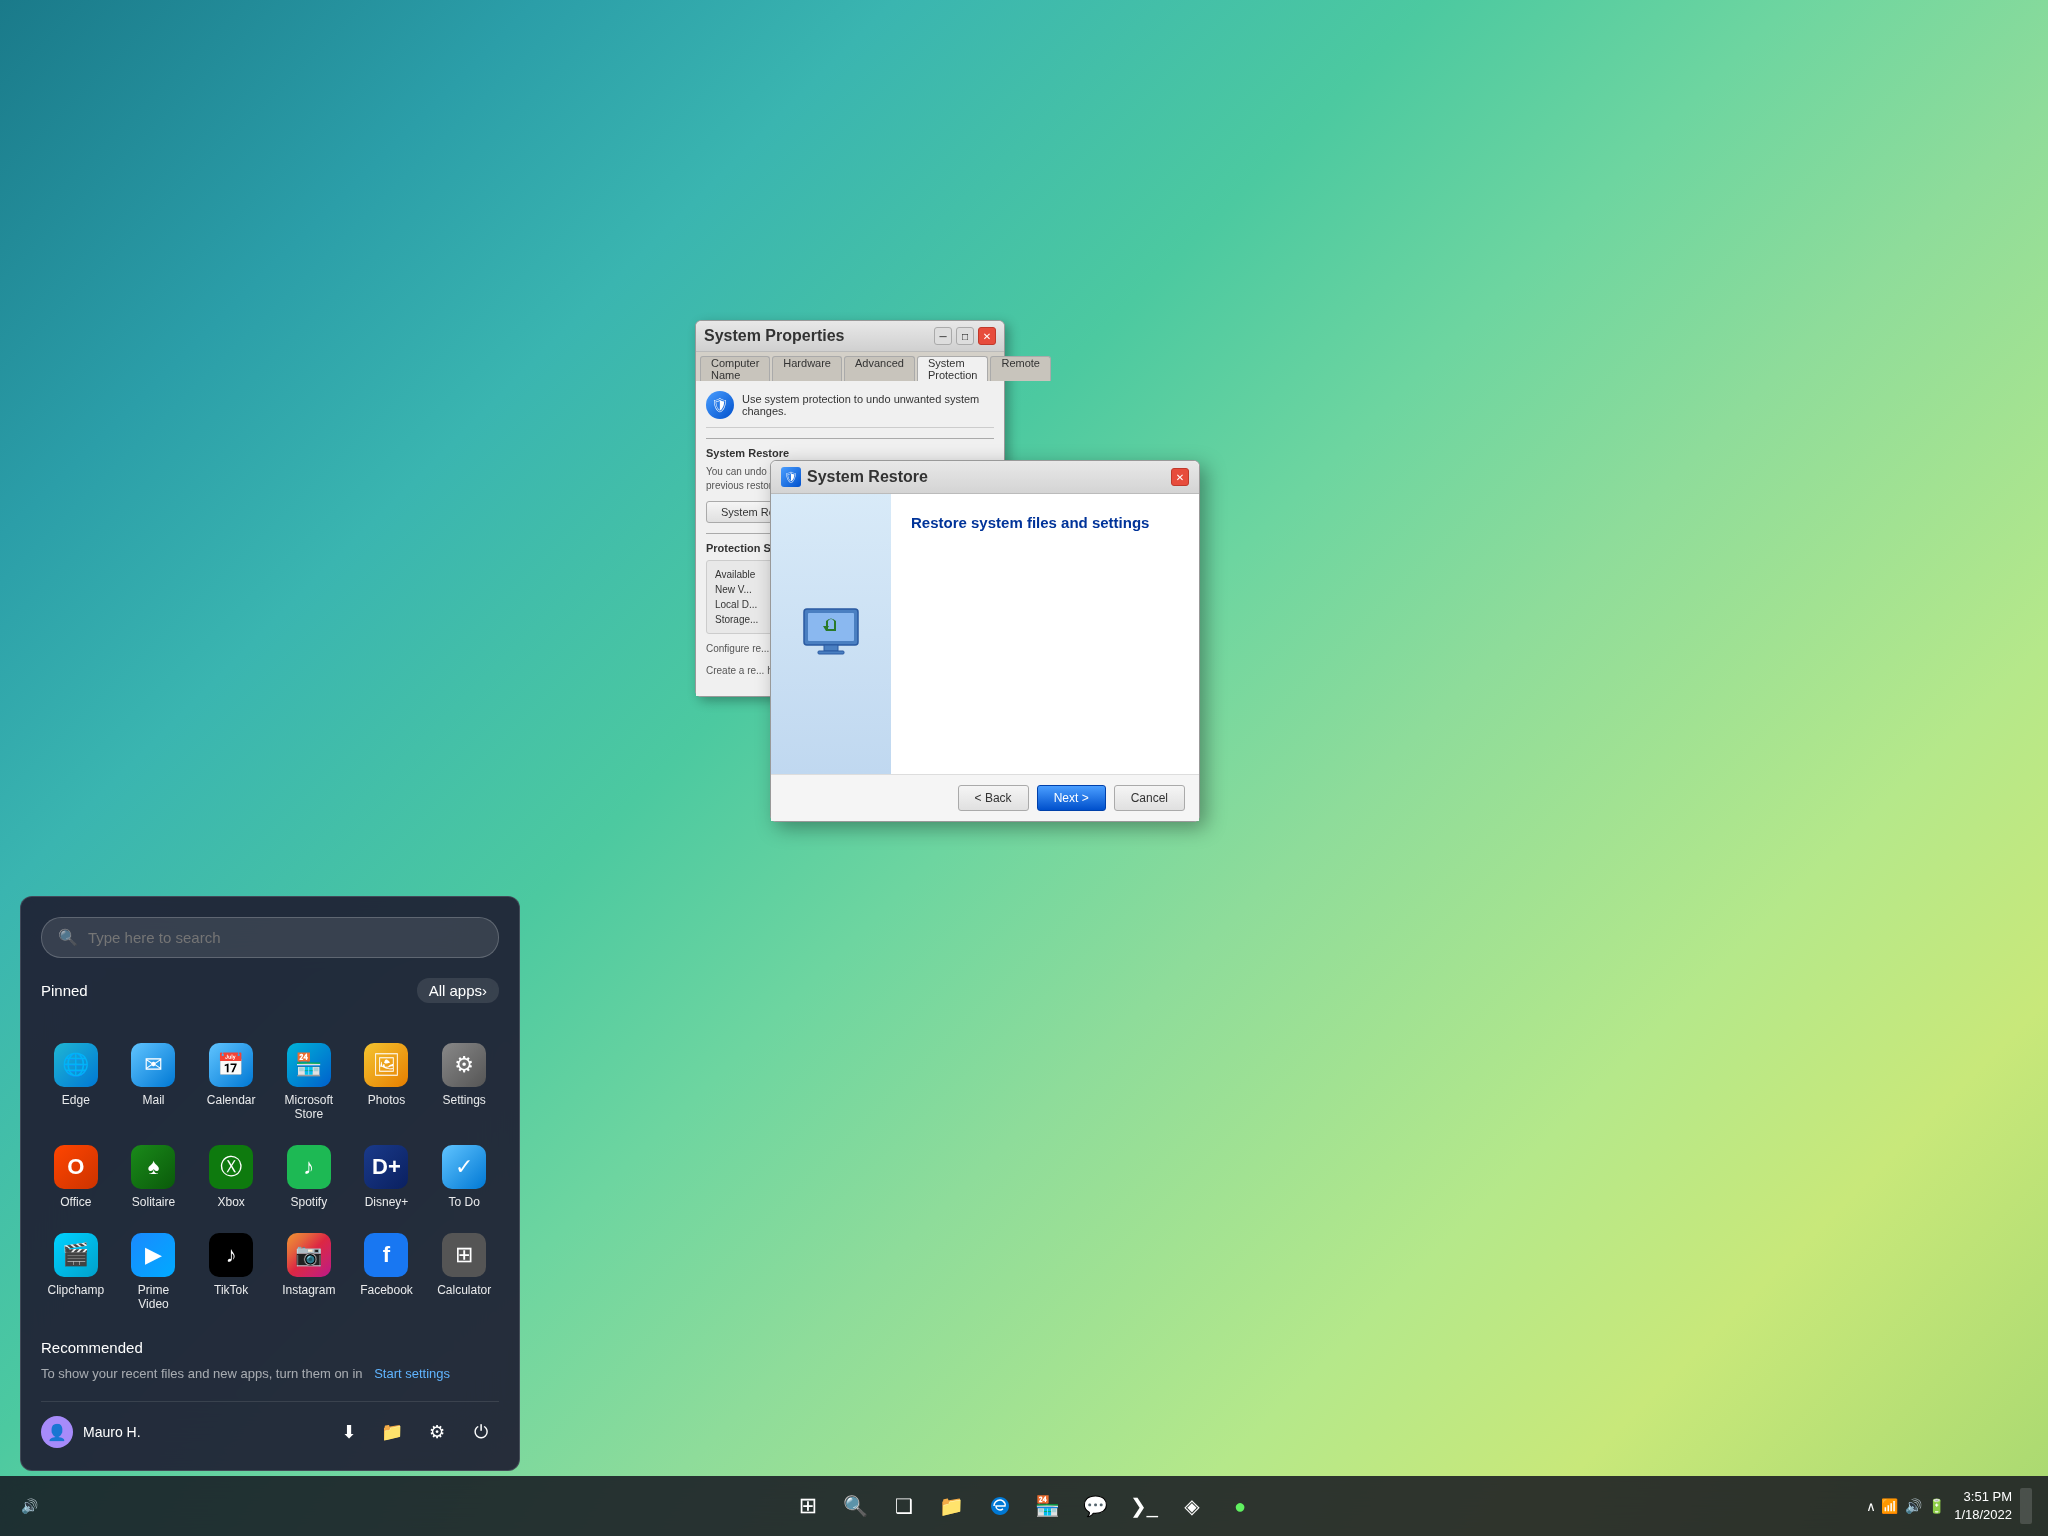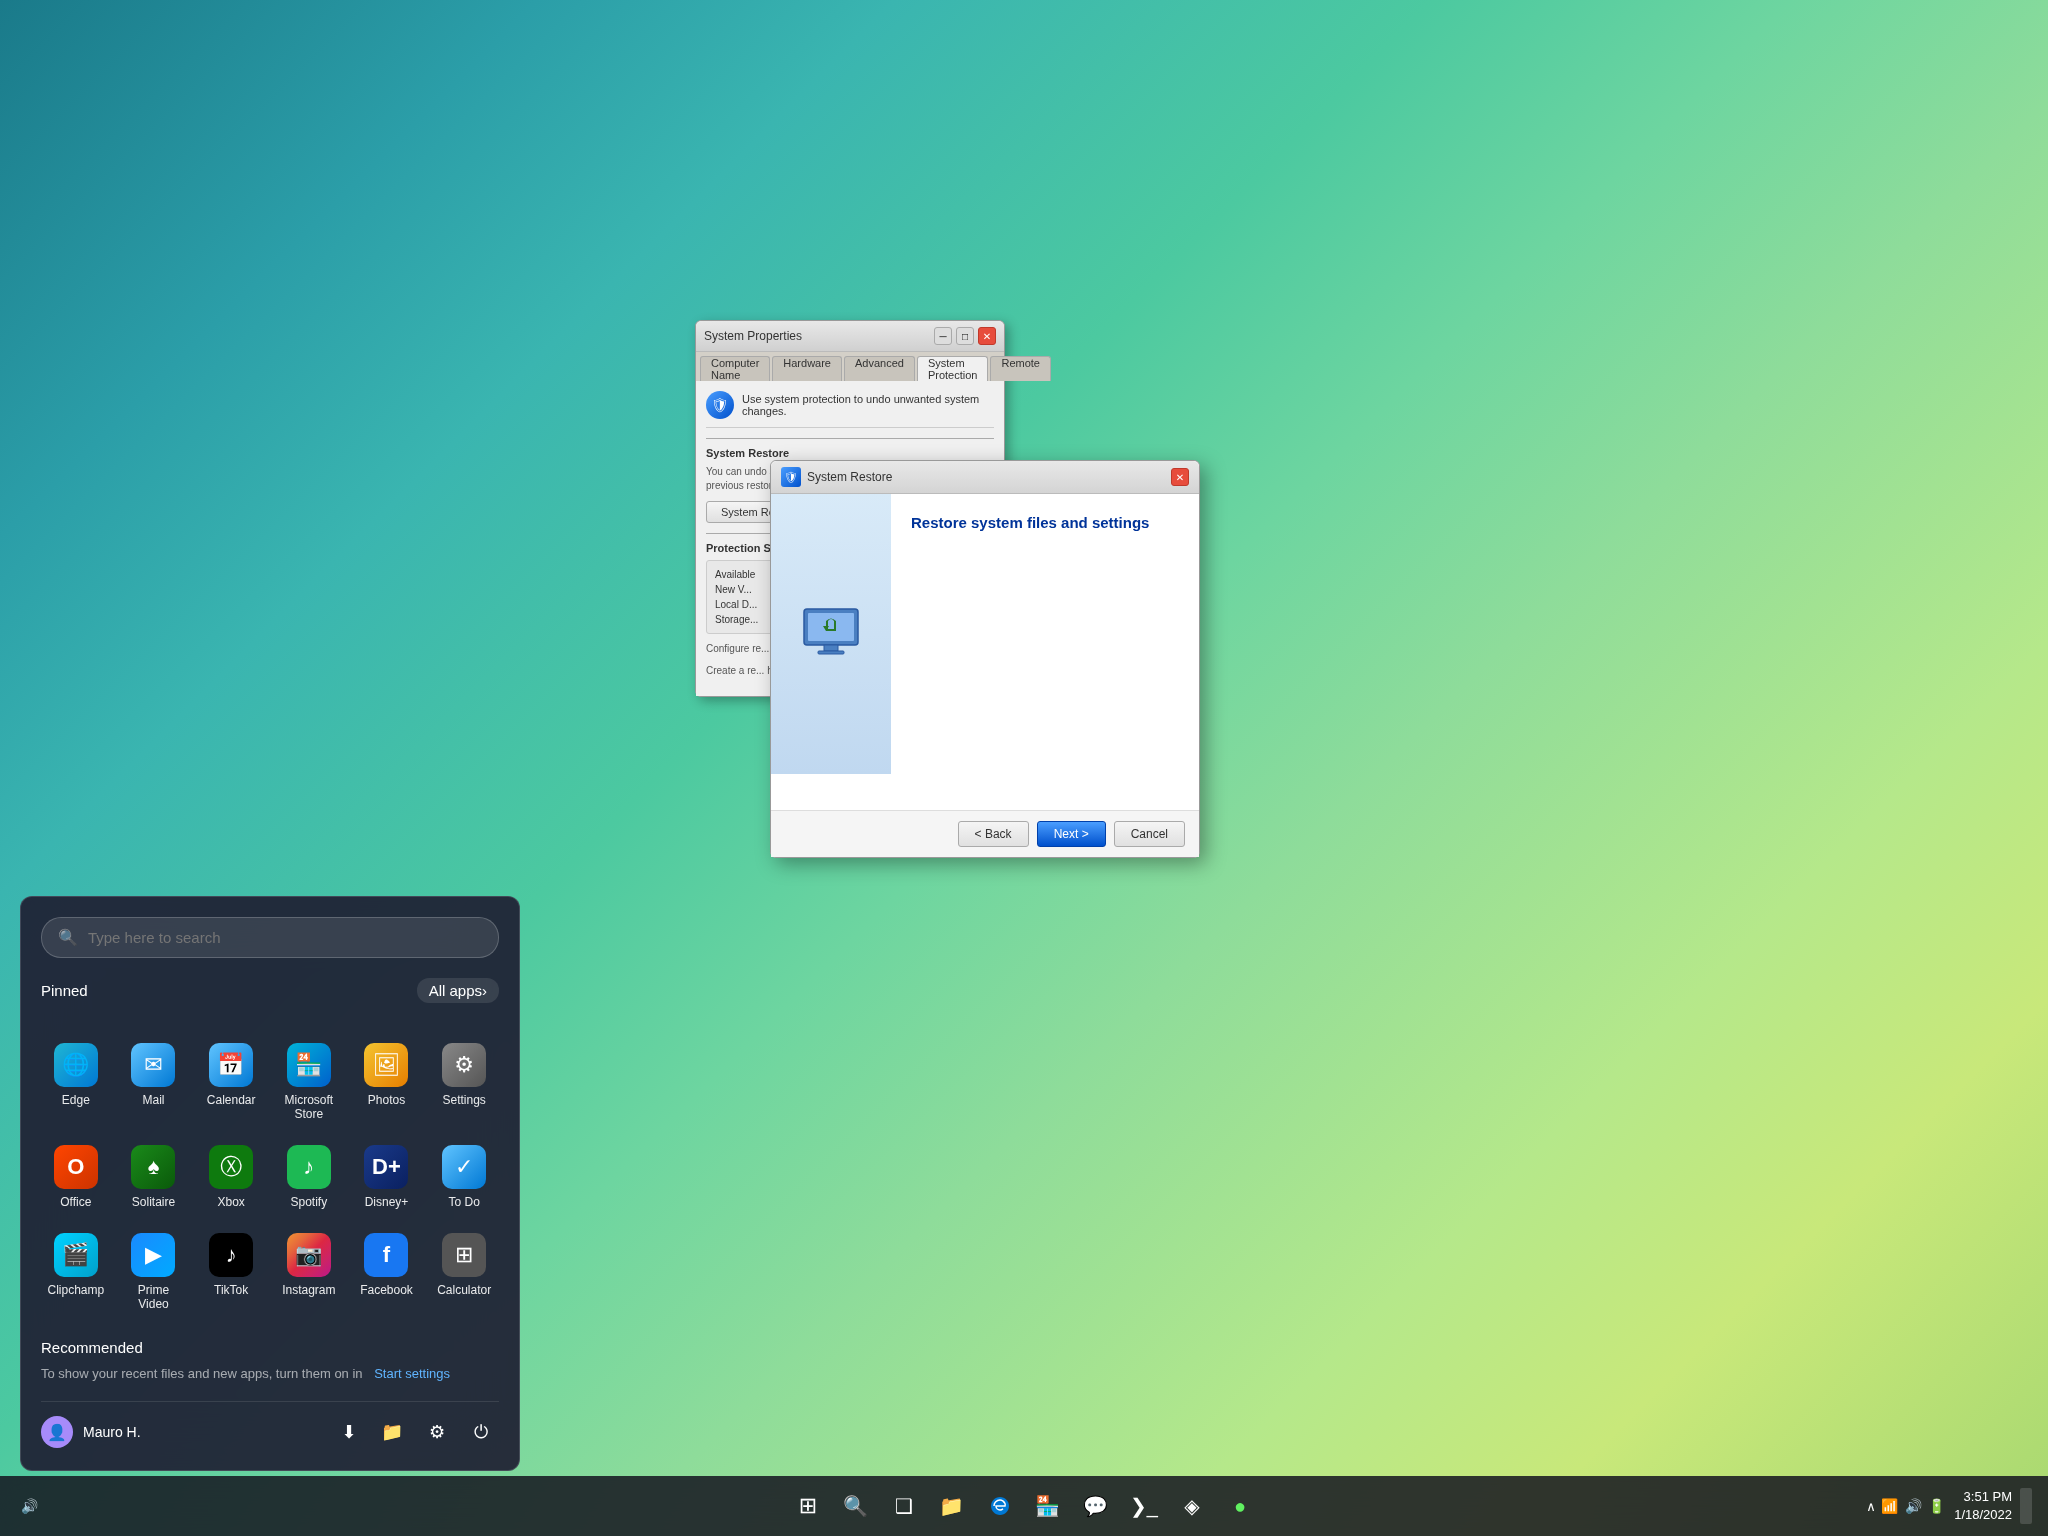--- a/index.html
+++ b/index.html
@@ -269,23 +269,23 @@
       background: linear-gradient(to bottom, #e8e8e8, #d0d0d0);
       padding: 6px 8px;
       display: flex;
       justify-content: space-between;
       align-items: center;
       border-radius: 6px 6px 0 0;
       border-bottom: 1px solid #bbb;
     }
 
     .win-title {
-      font-size: 12px;
+      font-size: 16px;
       color: #333;
-      font-weight: 400;
+      font-weight: 700;
     }
 
     .win-controls {
       display: flex;
       gap: 4px;
     }
 
     .win-btn {
       width: 18px;
       height: 18px;
@@ -480,21 +480,20 @@
     }
 
     .restore-footer {
       display: flex;
       justify-content: flex-end;
       align-items: center;
       gap: 8px;
       padding: 10px 14px;
       border-top: 1px solid #ddd;
       background: #f5f5f5;
-      margin-top: 36px;
     }
 
     .restore-btn {
       padding: 5px 16px;
       font-size: 12px;
       background: linear-gradient(to bottom, #f5f5f5, #e0e0e0);
       border: 1px solid #aaa;
       border-radius: 3px;
       cursor: pointer;
       color: #333;

